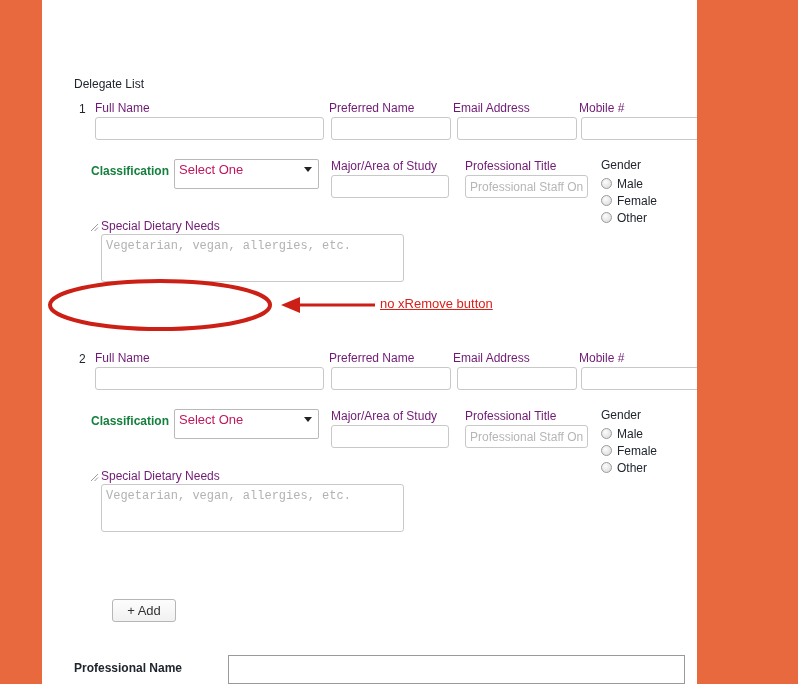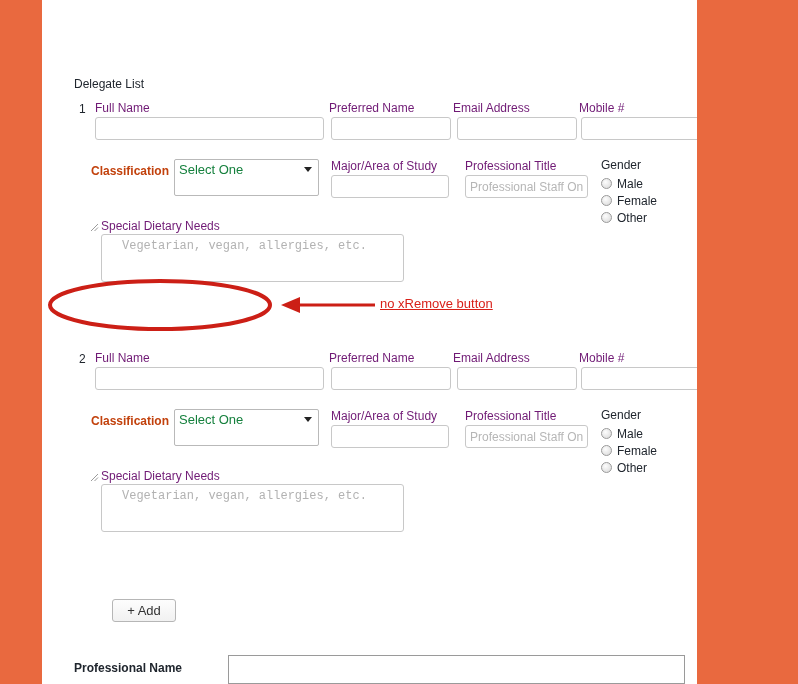--- a/index.html
+++ b/index.html
@@ -49,48 +49,48 @@
     position: absolute;
     font-size: 12px;
     font-weight: normal;
     color: #701a75;
     white-space: nowrap;
   }
   .inline-label {
     position: absolute;
     font-size: 12px;
     font-weight: bold;
-    color: #c2410c;
+    color: #15803d;
     white-space: nowrap;
   }
   .txt {
     position: absolute;
     box-sizing: border-box;
     height: 23px;
     background: #ffffff;
     border: 1px solid #c8c8c8;
     border-radius: 3px;
     font-family: "Liberation Sans", sans-serif;
     font-size: 12px;
     color: #333;
     padding: 2px 4px;
     outline: none;
   }
   .txt::placeholder { color: #b6b6b6; }
   .sel {
     position: absolute;
     box-sizing: border-box;
-    height: 37px;
+    height: 30px;
     width: 145px;
     background: #ffffff;
     border: 1px solid #b9b9b9;
     border-radius: 2px;
     font-family: "Liberation Sans", sans-serif;
     font-size: 13px;
-    color: #15803d;
+    color: #be185d;
     padding-left: 4px;
     line-height: 19px;
     cursor: default;
   }
   .sel .caret {
     position: absolute;
     right: 6px; top: 7px;
     width: 0; height: 0;
     border-left: 4px solid transparent;
     border-right: 4px solid transparent;
@@ -99,21 +99,21 @@
   .ta {
     position: absolute;
     box-sizing: border-box;
     width: 303px; height: 48px;
     background: #fff;
     border: 1px solid #c8c8c8;
     border-radius: 3px;
     font-family: "Liberation Mono", monospace;
     font-size: 12px;
     color: #333;
-    padding: 4px 20px;
+    padding: 4px 4px;
     resize: none;
     outline: none;
     overflow: hidden;
   }
   .ta::placeholder { color: #b2b2b2; }
   .ta-wrap { position: absolute; }
   .resize-grip {
     position: absolute;
     right: 2px; bottom: 2px;
     width: 11px; height: 11px;

